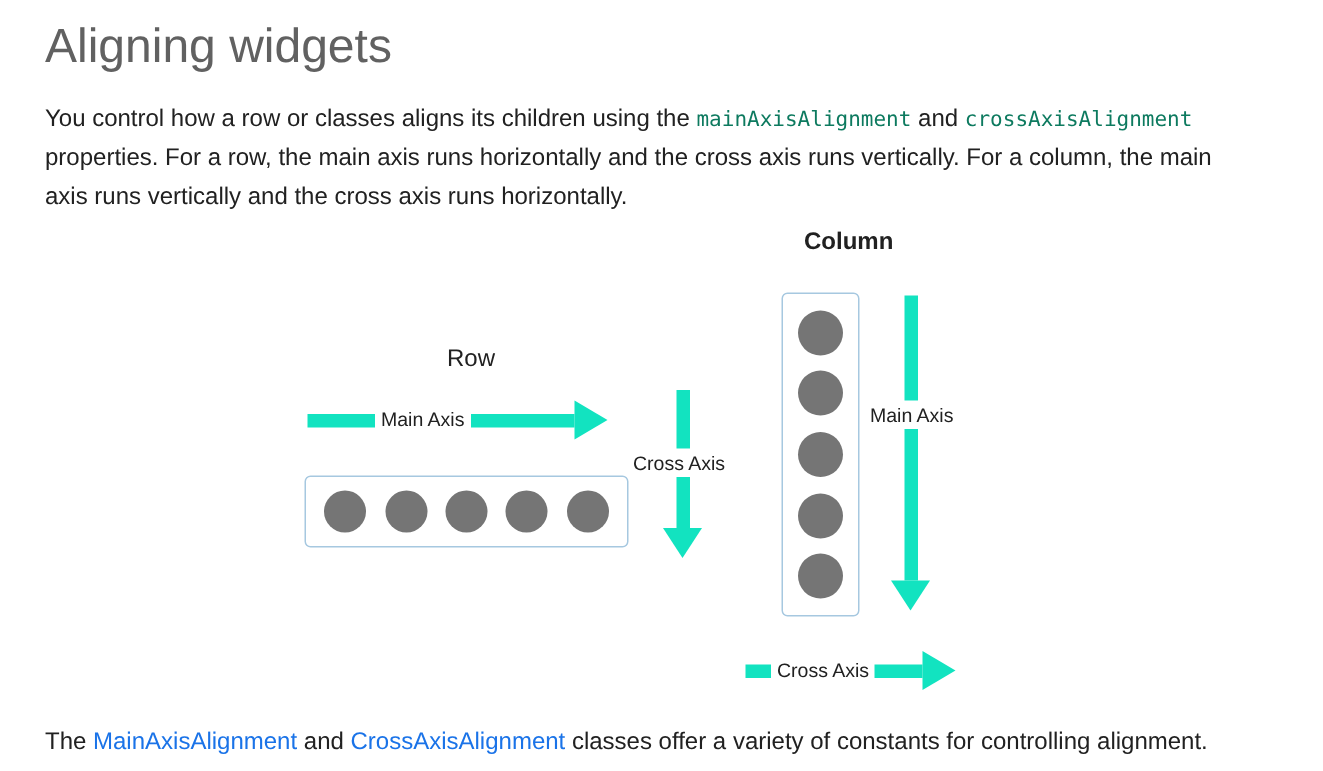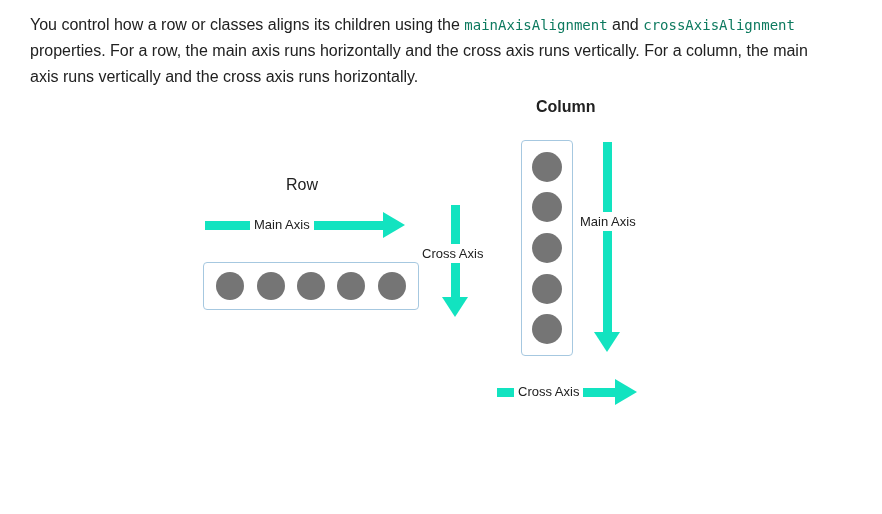--- a/index.html
+++ b/index.html
@@ -54,33 +54,34 @@
   .row-main-arrow   { left:175px; top:116px; }
   .row-main-arrow .bar-h { width:178px; }
   .row-cross-arrow  { left:412px; top:109px; width:26px; }
   .row-cross-arrow .bar-v { height:92px; }
   .col-main-arrow   { left:564px; top:46px; width:26px; }
   .col-main-arrow .bar-v { height:190px; }
   .col-cross-arrow  { left:467px; top:283px; }
   .col-cross-arrow .bar-h { width:118px; }
   
   .lbl-column    { left:506px; top:2px;font-weight:bold; }
-  .lbl-row       { left:256px; top:80px; }
+  .lbl-row       { left:268px; top:80px; }
   .lbl-row-main  { left:220px; top:119px; }
   .lbl-row-cross { left:388px; top:148px; }
   .lbl-col-main  { left:546px; top:116px; }
   .lbl-col-cross { left:484px; top:286px; }
   .footer-text { font-size:16px; line-height:24px; margin-top:14px; }
   a.link { color:var(--link,#1a73e8); text-decoration:none; cursor:pointer; }
 </style>
 </head>
 <body>
 
 <div class="page">
 
+  <h1>Aligning widgets</h1>
 
   <p class="body-text"><span>You control how a row or classes aligns its children using the </span><code>mainAxisAlignment</code><span> and </span><code>crossAxisAlignment</code><span> properties. For a row, the main axis runs horizontally and the cross axis runs vertically. For a column, the main axis runs vertically and the cross axis runs horizontally.</span></p>
 
   <div class="diagram">
 
     <span class="diagram-label lbl-column">Column</span>
 
     <div class="widget-box col-box">
         <div class="circle"></div>
         <div class="circle"></div>
@@ -118,14 +119,15 @@
     <span class="axis-label lbl-row-main">Main Axis</span>
 
     <div class="arrow-v row-cross-arrow">
       <div class="bar-v"></div>
       <div class="head-down"></div>
     </div>
     <span class="axis-label lbl-row-cross">Cross Axis</span>
 
   </div>
 
+  <p class="footer-text"><span>The </span><a class="link">MainAxisAlignment</a><span> and </span><a class="link">CrossAxisAlignment</a><span> classes offer a variety of constants for controlling alignment.</span></p>
 
 </div>
 
 </body></html>

